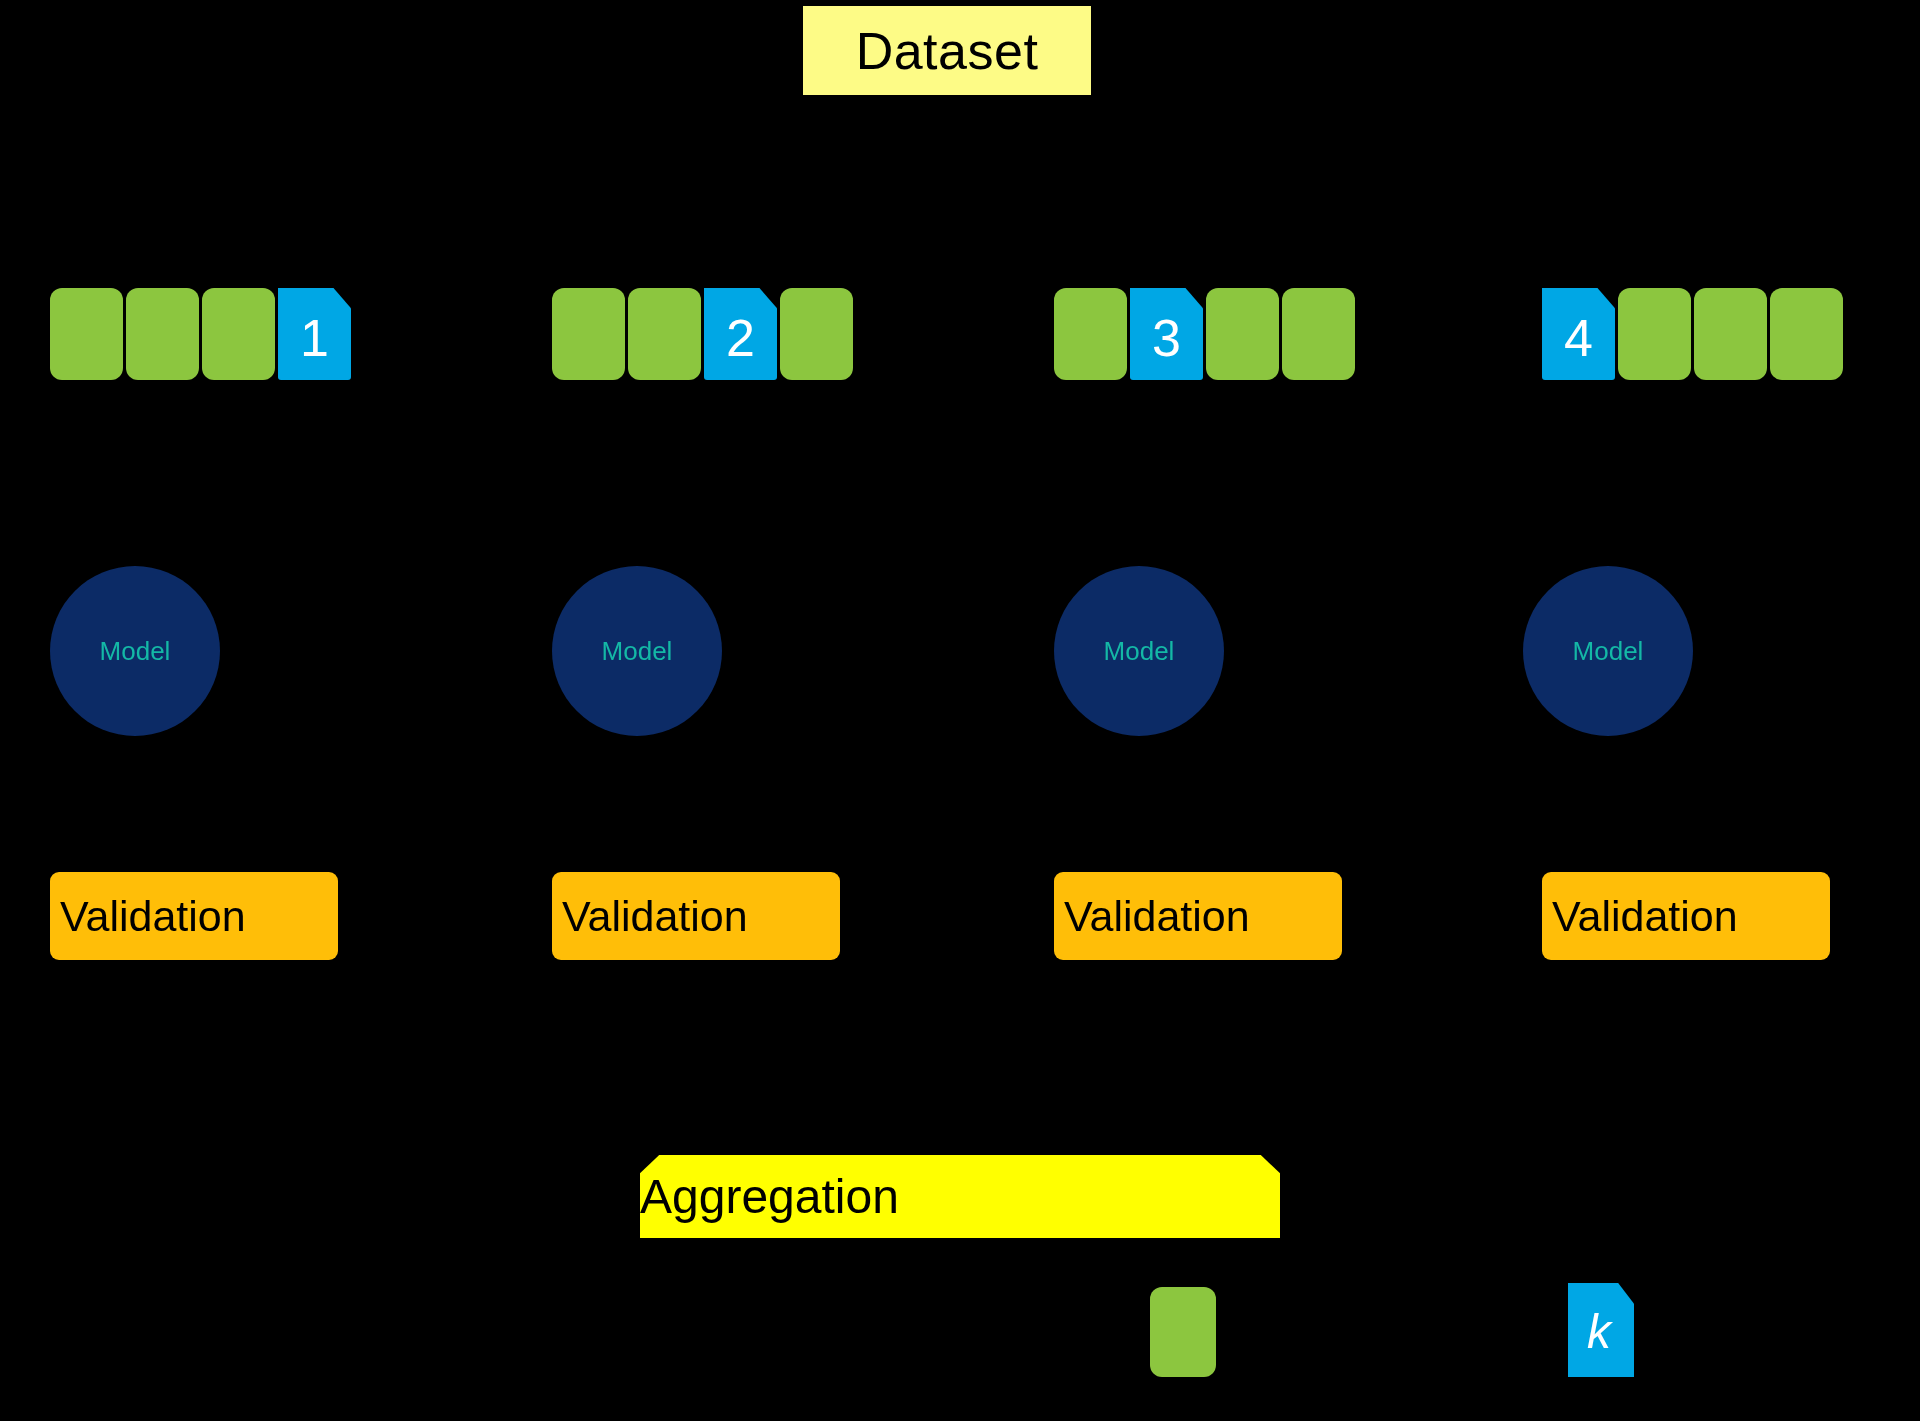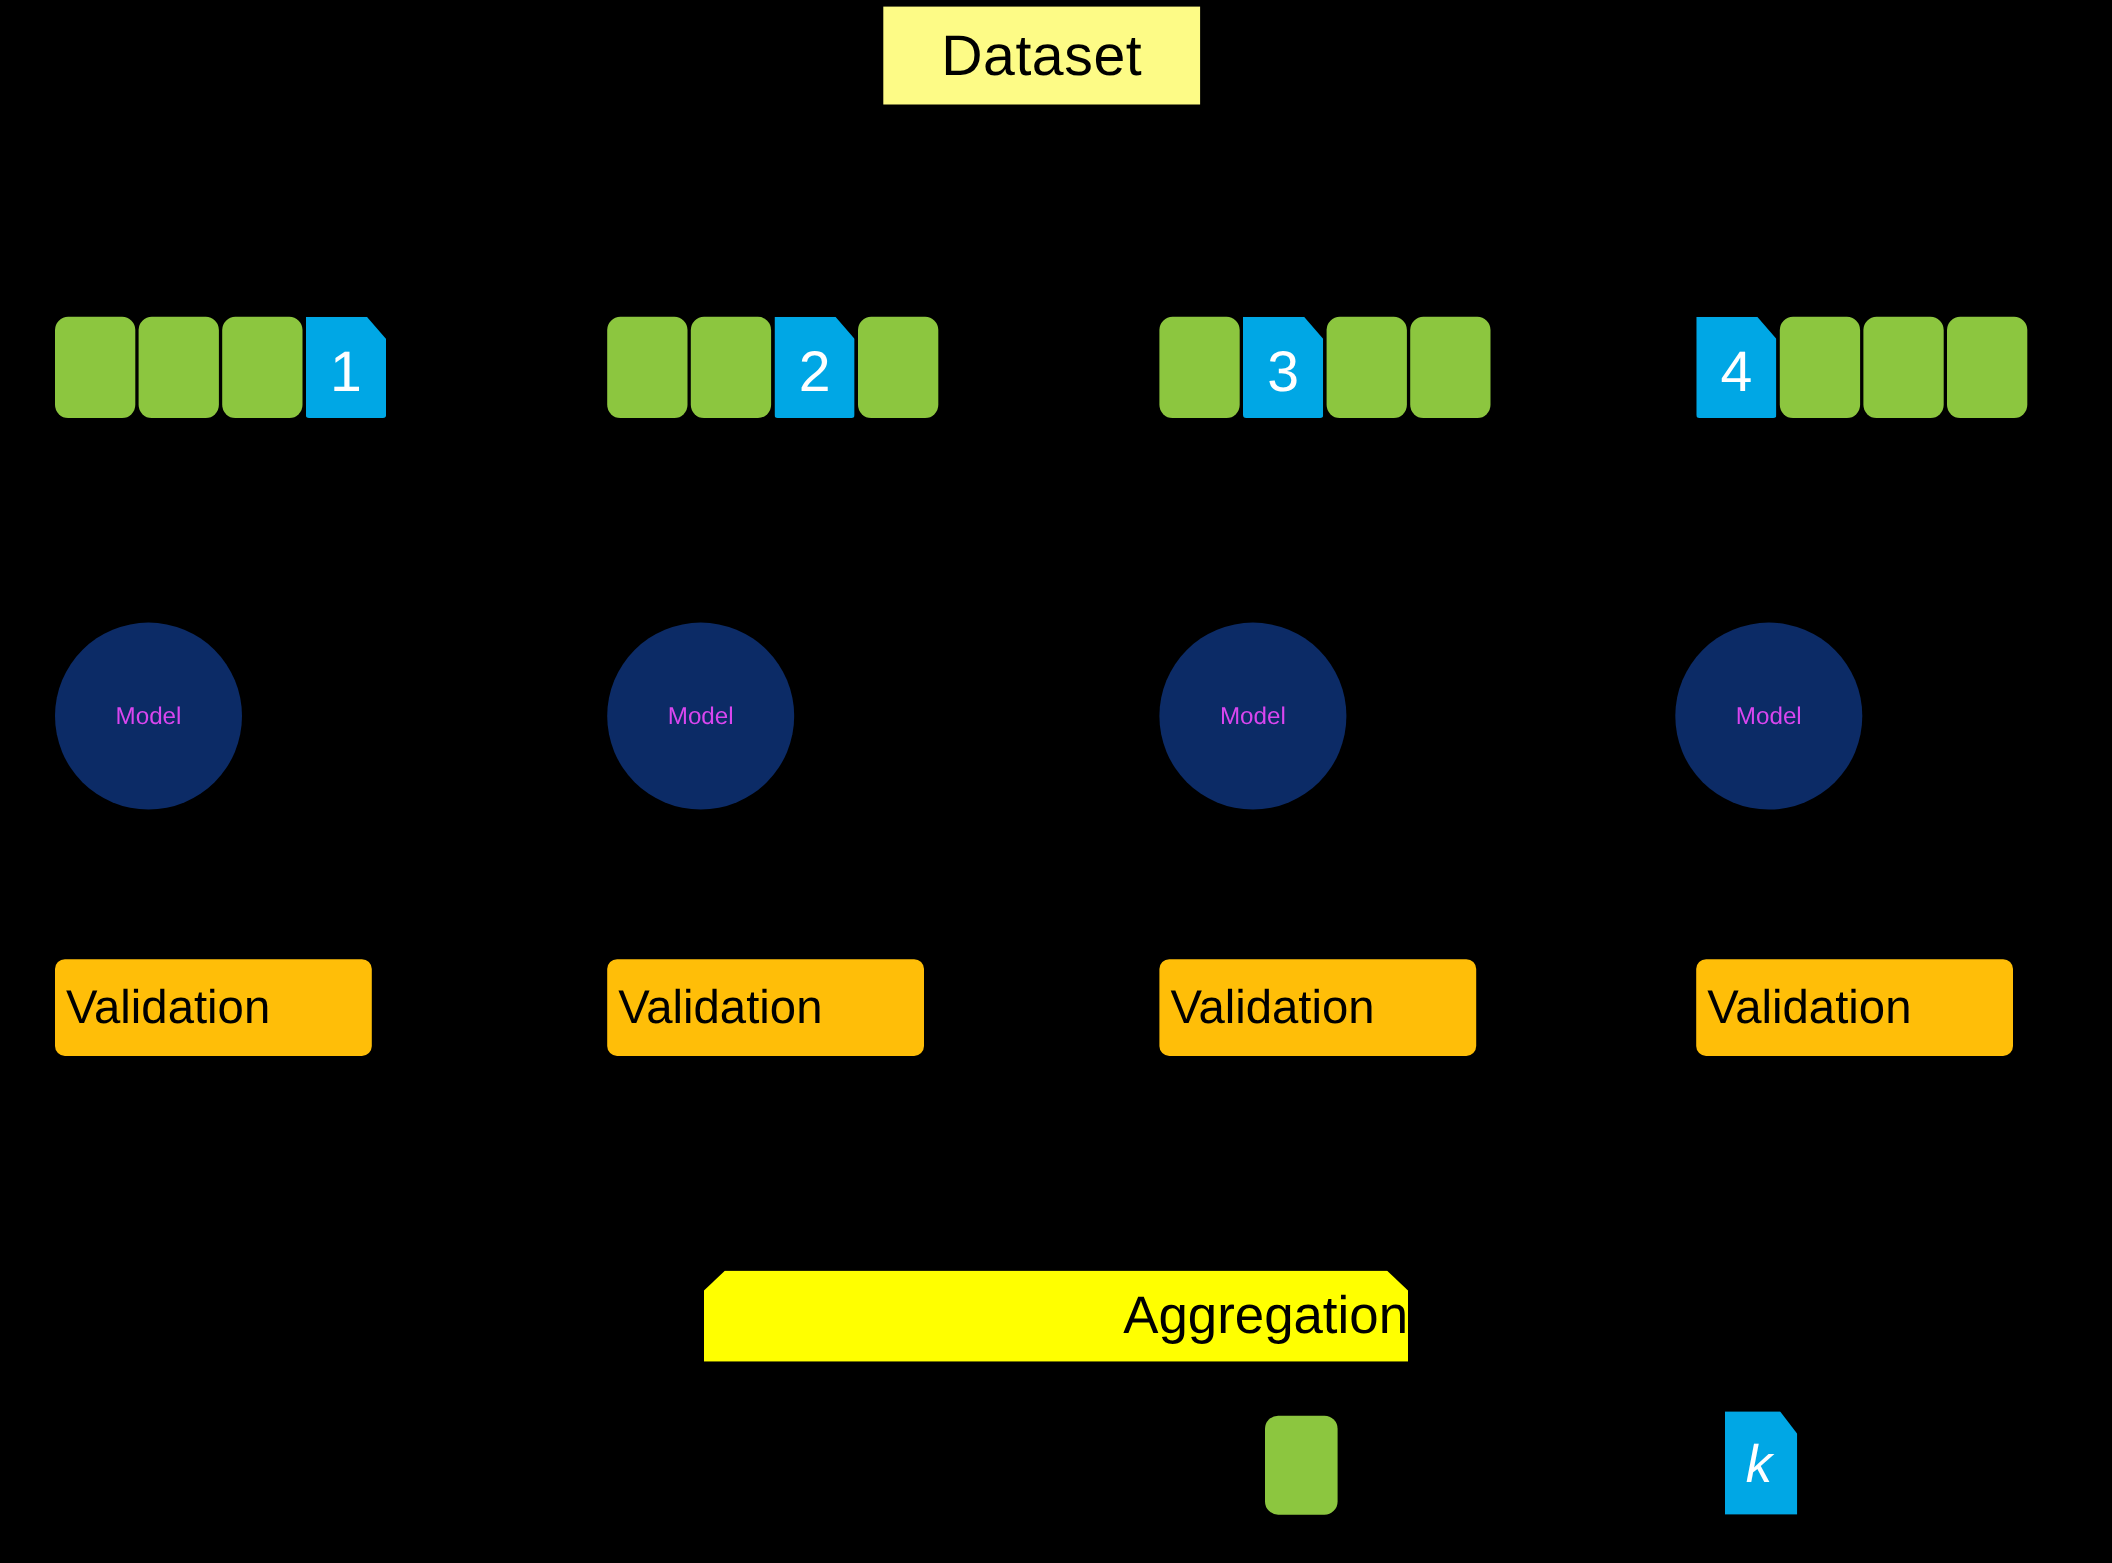--- a/index.html
+++ b/index.html
@@ -95,22 +95,22 @@
     background: #0C2B66;
     display: flex;
     align-items: center;
     justify-content: center;
   }
   .model-circle.g0 { left: 50px; }
   .model-circle.g1 { left: 552px; }
   .model-circle.g2 { left: 1054px; }
   .model-circle.g3 { left: 1523px; }
   .model-circle .label {
-    color: #d946ef;
-    font-size: 22px;
+    color: #14b8a6;
+    font-size: 26px;
     line-height: 1;
   }
 
   
   .validation-box {
     position: absolute;
     top: 872px;
     width: 288px;
     height: 88px;
     background: #FFBE08;
@@ -135,21 +135,21 @@
     position: absolute;
     left: 640px;
     top: 1155px;
     width: 640px;
     height: 83px;
     background: #FFFF00;
     -webkit-clip-path: polygon(3% 0, 97% 0, 100% 22%, 100% 100%, 0 100%, 0 22%);
     clip-path: polygon(3% 0, 97% 0, 100% 22%, 100% 100%, 0 100%, 0 22%);
     display: flex;
     align-items: center;
-    justify-content: flex-end;
+    justify-content: flex-start;
     box-sizing: border-box;
   }
   .aggregation-box .label {
     color: #000000;
     font-size: 48px;
     line-height: 1;
   }
 
   
   .legend-train {

